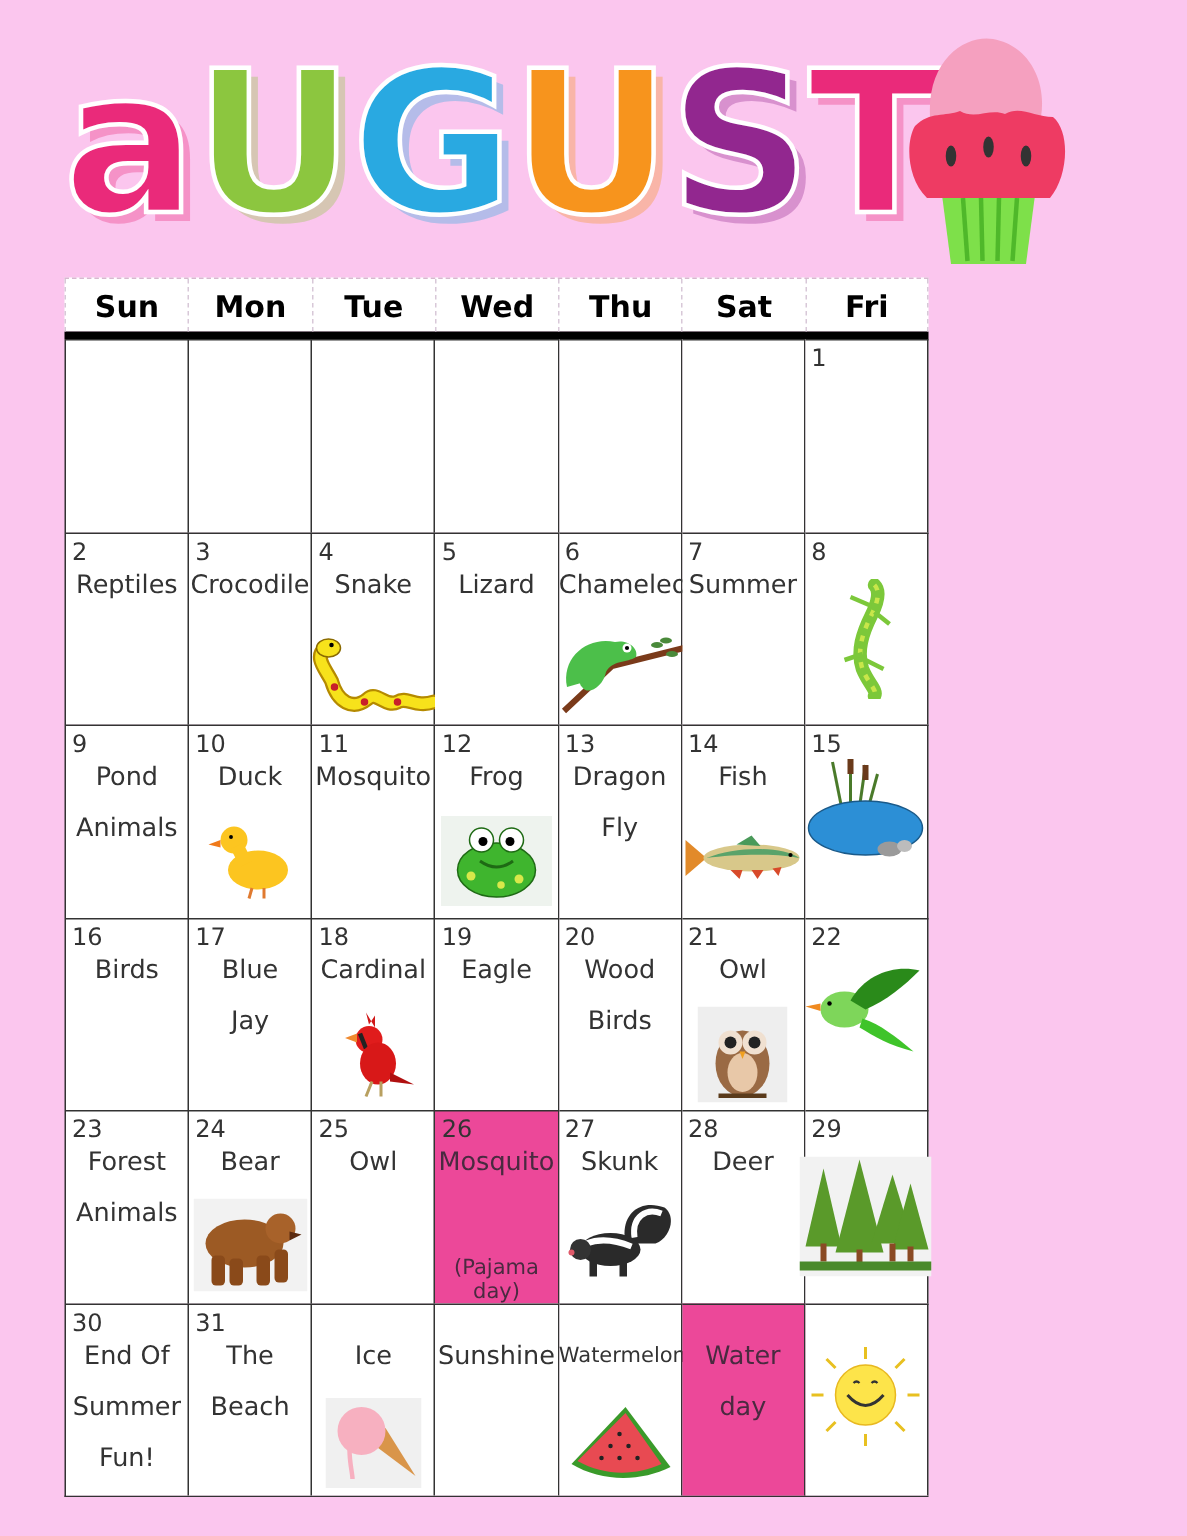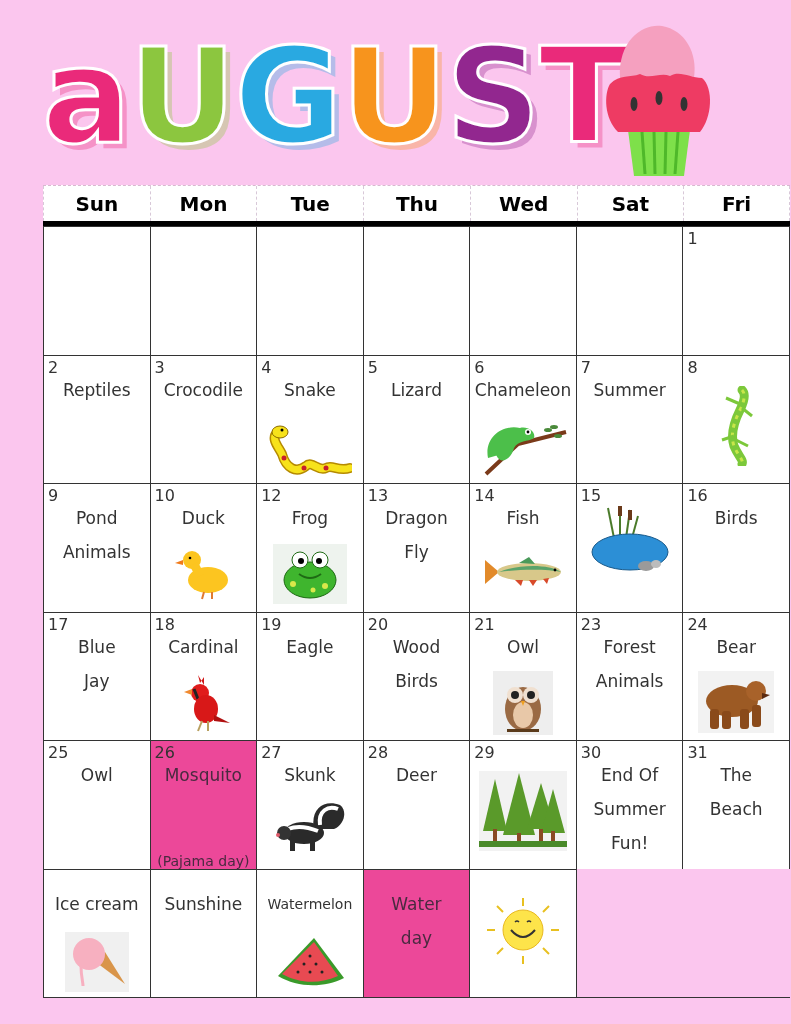--- a/index.html
+++ b/index.html
@@ -12,21 +12,21 @@
   .title-wrap { position: absolute; left: 40px; top: 28px; width: 700px; height: 140px; }
   .title-letters { position: absolute; left: 0; top: 8px; display: flex; align-items: flex-end; }
   .letter {
     font-family: "DejaVu Sans", sans-serif; font-weight: bold;
     font-size: 132px; line-height: 120px; letter-spacing: -6px;
     -webkit-text-stroke: 3px #ffffff;
     padding: 0 2px;
   }
   .cupcake { position: absolute; left: 550px; top: -10px; width: 138px; height: 160px; }
 
-  .calendar { position: absolute; left: 43px; top: 185px; width: 747px; }
+  .calendar { position: absolute; left: 43px; top: 185px; width: 576px; }
   .head-row { display: grid; grid-template-columns: repeat(7, 1fr); height: 35px; background: #fff;
     border-top: 1px dashed #d8b8d0; }
   .head-cell { display: flex; align-items: center; justify-content: center;
     font-weight: bold; font-size: 20px; color: #000; border-left: 1px dashed #d8c8d8; }
   .head-cell:first-child { border-left: 1px dashed #d8c8d8; }
   .head-cell:last-child { border-right: 1px dashed #d8c8d8; }
   .head-bar { height: 5px; background: #000; }
   .grid { display: grid; grid-template-columns: repeat(7, 1fr); grid-auto-rows: 128.5px;
     border-left: 1px solid #333; border-bottom: 1px solid #333; }
   .cell { position: relative; background: #fff; border-right: 1px solid #333; border-top: 1px solid #333;
@@ -64,22 +64,22 @@
     <ellipse cx="69" cy="80" rx="3.5" ry="7" fill="#333"></ellipse>
     <ellipse cx="94" cy="86" rx="3.5" ry="7" fill="#333"></ellipse>
   </svg>
 </div>
 
 <div class="calendar">
   <div class="head-row" id="head-row">
       <div class="head-cell">Sun</div>
       <div class="head-cell">Mon</div>
       <div class="head-cell">Tue</div>
+      <div class="head-cell">Wed</div>
       <div class="head-cell">Thu</div>
-      <div class="head-cell">Wed</div>
       <div class="head-cell">Sat</div>
       <div class="head-cell">Fri</div>
     </div>
   <div class="head-bar"></div>
   <div class="grid" id="grid">
       <div class="cell">
         <span class="num"></span>
         <div class="label"></div>
       </div>
       <div class="cell">
@@ -176,20 +176,24 @@
             <ellipse cx="34" cy="34" rx="20" ry="13" fill="#fcc520"></ellipse>
             <circle cx="18" cy="14" r="9" fill="#fcc520"></circle>
             <path d="M20 18 L26 30" stroke="#fcc520" stroke-width="9"></path>
             <path d="M9 14 L1 17 L9 19 Z" fill="#f07a1a"></path>
             <circle cx="16" cy="12" r="1.3" fill="#000"></circle>
             <g stroke="#e07a30" stroke-width="2">
               <line x1="30" y1="46" x2="28" y2="53"></line>
               <line x1="38" y1="46" x2="38" y2="53"></line>
             </g>
           </svg></span>
+      </div>
+      <div class="cell">
+        <span class="num">11</span>
+        <div class="label">Mosquito</div>
       </div>
       <div class="cell">
         <span class="num">12</span>
         <div class="label">Frog</div>
         <span class="pic" style="top: 60px;"><svg width="74" height="60" viewBox="0 0 74 60">
             <rect width="74" height="60" fill="#eef3ee"></rect>
             <ellipse cx="37" cy="36" rx="26" ry="18" fill="#3fb52e" stroke="#1e6a14"></ellipse>
             <circle cx="27" cy="16" r="8" fill="#fff" stroke="#1e6a14"></circle>
             <circle cx="47" cy="16" r="8" fill="#fff" stroke="#1e6a14"></circle>
             <circle cx="28" cy="17" r="3" fill="#000"></circle>
@@ -283,20 +287,31 @@
             <ellipse cx="30" cy="44" rx="10" ry="13" fill="#e8c8a8"></ellipse>
             <circle cx="22" cy="24" r="8" fill="#f0e0d0"></circle>
             <circle cx="38" cy="24" r="8" fill="#f0e0d0"></circle>
             <circle cx="22" cy="24" r="4" fill="#222"></circle>
             <circle cx="38" cy="24" r="4" fill="#222"></circle>
             <path d="M28 30 L30 35 L32 30 Z" fill="#f0a020"></path>
             <rect x="14" y="58" width="32" height="3" fill="#5a3a1a"></rect>
           </svg></span>
       </div>
       <div class="cell">
+        <span class="num">22</span>
+        <div class="label"></div>
+        <span class="pic" style="top: 30px;"><svg width="80" height="64" viewBox="0 0 80 64">
+            <ellipse cx="26" cy="30" rx="16" ry="12" fill="#7ed65a"></ellipse>
+            <path d="M10 26 L0 28 L10 31 Z" fill="#f08a20"></path>
+            <circle cx="16" cy="26" r="1.5" fill="#000"></circle>
+            <path d="M30 24 C40 6 60 0 76 4 C66 14 54 24 40 30 Z" fill="#2a8a1a"></path>
+            <path d="M38 36 C50 40 60 48 72 58 C56 54 46 48 36 42 Z" fill="#3fc42a"></path>
+          </svg></span>
+      </div>
+      <div class="cell">
         <span class="num">23</span>
         <div class="label">Forest
 Animals</div>
       </div>
       <div class="cell">
         <span class="num">24</span>
         <div class="label">Bear</div>
         <span class="pic" style="top: 58px;"><svg width="76" height="62" viewBox="0 0 76 62">
             <rect width="76" height="62" fill="#f2f2f2"></rect>
             <ellipse cx="34" cy="30" rx="26" ry="16" fill="#9c5a24"></ellipse>

